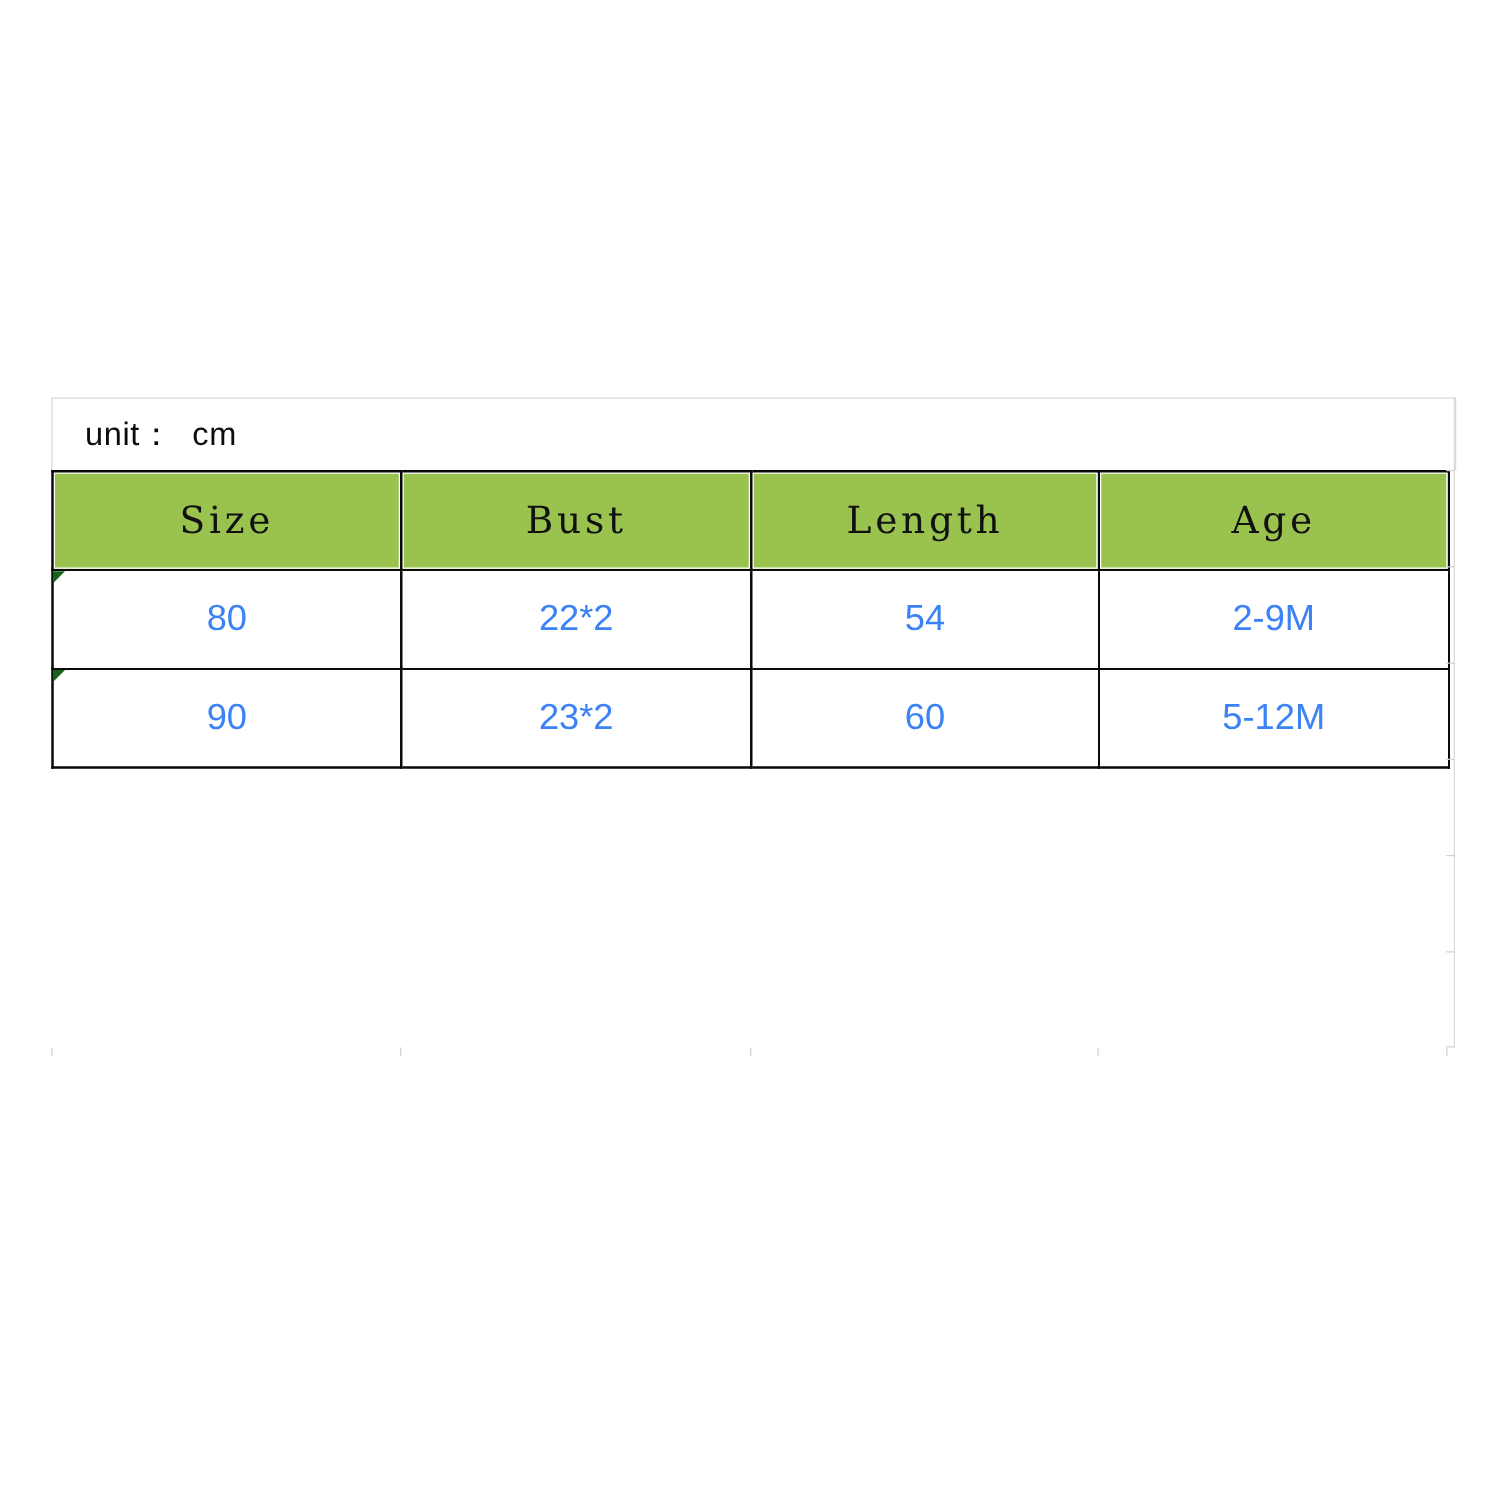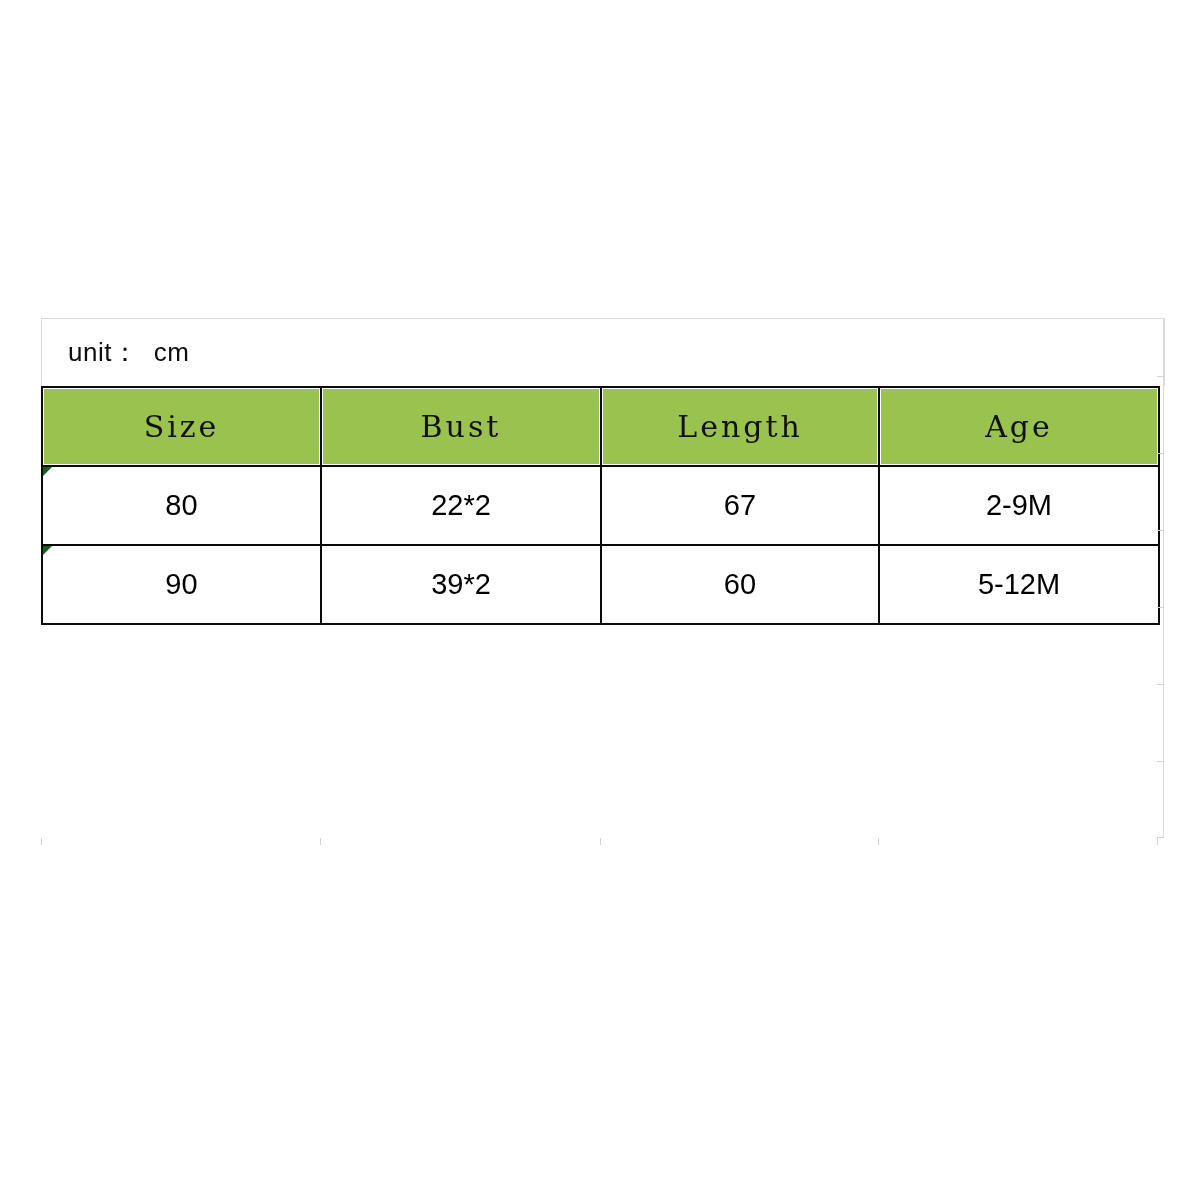--- a/index.html
+++ b/index.html
@@ -18,21 +18,21 @@
   
   #size-chart {
     position: absolute;
     left: 41px;
     top: 318px;
     width: 1124px;
   }
 
   
   .unit-row {
-    height: 68px;
+    height: 58px;
     border: 1px solid #d9d9d9;
     border-bottom: none;
     box-sizing: border-box;
     display: flex;
     align-items: center;
     background: #ffffff;
     text-align: center;
   }
   .unit-text {
     padding-left: 26px;
@@ -76,21 +76,21 @@
     letter-spacing: 3px;
     box-shadow: inset 0 0 0 1px #ffffff;
   }
   .thead-row th:first-child { border-left: 2px solid #0a0a0a; }
 
   
   table.size-table td {
     font-family: "Liberation Sans", sans-serif;
     font-size: 29px;
     font-weight: 400;
-    color: #000000;
+    color: #3b82f6;
     background: #ffffff;
   }
 
   
   td.has-flag::before {
     content: "";
     position: absolute;
     left: 0;
     top: 0;
     width: 0;
@@ -152,26 +152,26 @@
         <th>Size</th>
         <th>Bust</th>
         <th>Length</th>
         <th>Age</th>
       </tr>
     </thead>
     <tbody>
       <tr>
         <td class="has-flag">80</td>
         <td>22*2</td>
-        <td>67</td>
+        <td>54</td>
         <td>2-9M</td>
       </tr>
       <tr>
         <td class="has-flag">90</td>
-        <td>39*2</td>
+        <td>23*2</td>
         <td>60</td>
         <td>5-12M</td>
       </tr>
     </tbody>
   </table>
 </div>
 
 <div class="tick-rail">
   <i style="left:0px"></i>
   <i style="left:279px"></i>

